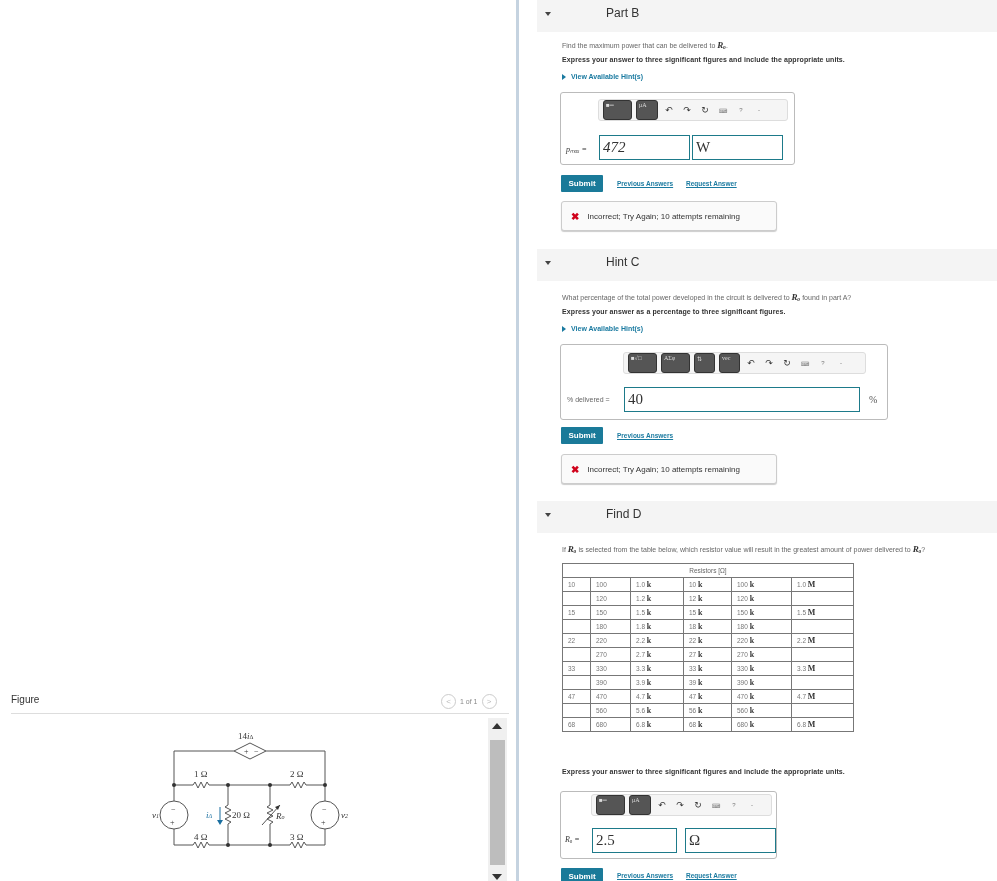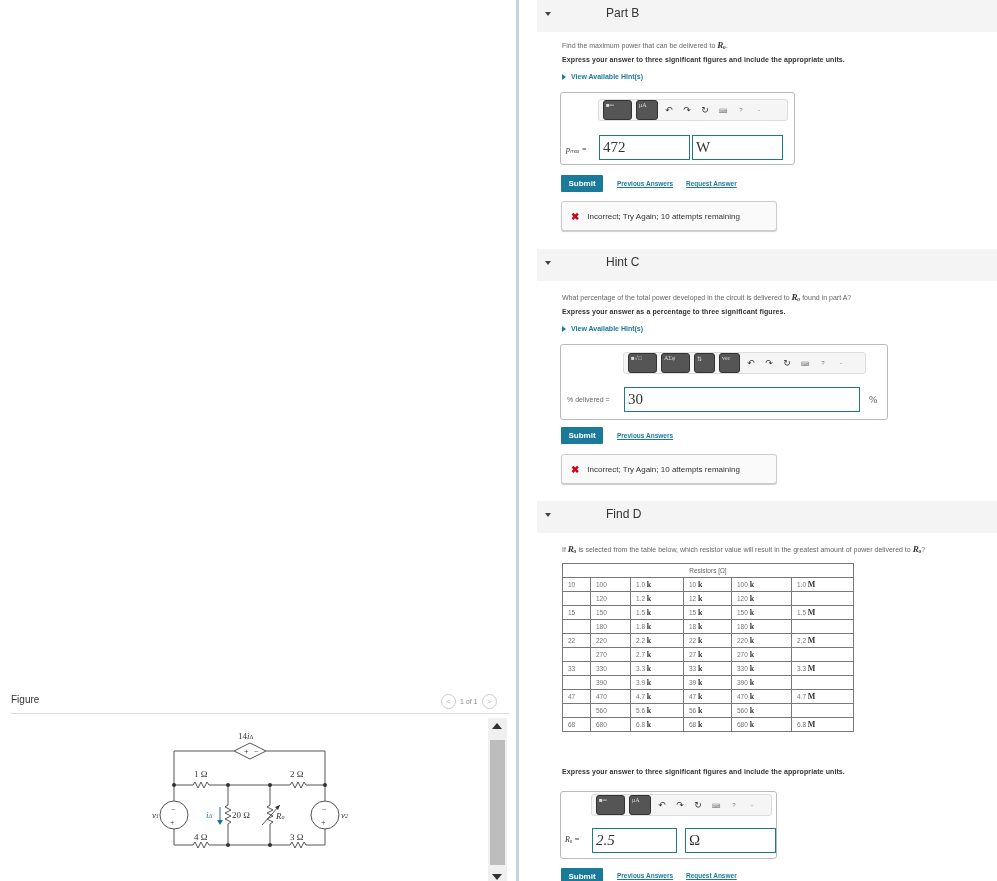--- a/index.html
+++ b/index.html
@@ -163,21 +163,21 @@
   <div class="tb-tmpl">■═</div>
   <div class="tb-tmpl small">μA</div>
   <span class="tb-icon">↶</span>
   <span class="tb-icon">↷</span>
   <span class="tb-icon">↻</span>
   <span class="tb-icon grey">⌨</span>
   <span class="tb-icon grey">?</span>
   <span class="tb-icon grey">-</span>
 </div>
 <div class="input-label" style="left:566px; top:143px;"><i>pₘₐₓ =</i></div>
-<div class="math-input" style="left:599px; top:135px; width:91px;">472</div>
+<div class="math-input" style="left:599px; top:135px; width:91px;font-style:italic;">472</div>
 <div class="math-input" style="left:692px; top:135px; width:91px;">W</div>
 
 <div class="submit-btn" style="left:561px; top:175px;">Submit</div>
 <span class="link" style="left:617px; top:180px;">Previous Answers</span>
 <span class="link" style="left:686px; top:180px;">Request Answer</span>
 
 <div class="feedback" style="left:561px; top:201px; width:216px;">
   <span class="x-mark">✖</span>
   <span>Incorrect; Try Again; 10 attempts remaining</span>
 </div>
@@ -199,21 +199,21 @@
   <div class="tb-tmpl w21">⇅</div>
   <div class="tb-tmpl w21">vec</div>
   <span class="tb-icon">↶</span>
   <span class="tb-icon">↷</span>
   <span class="tb-icon">↻</span>
   <span class="tb-icon grey">⌨</span>
   <span class="tb-icon grey">?</span>
   <span class="tb-icon grey">-</span>
 </div>
 <div class="input-label" style="left:567px; top:396px;">% delivered =</div>
-<div class="math-input" style="left:624px; top:387px; width:236px;">30</div>
+<div class="math-input" style="left:624px; top:387px; width:236px;">40</div>
 <div class="unit-out" style="left:869px; top:394px;">%</div>
 
 <div class="submit-btn" style="left:561px; top:427px;">Submit</div>
 <span class="link" style="left:617px; top:432px;">Previous Answers</span>
 
 <div class="feedback" style="left:561px; top:454px; width:216px;">
   <span class="x-mark">✖</span>
   <span>Incorrect; Try Again; 10 attempts remaining</span>
 </div>
 
@@ -330,18 +330,18 @@
   <div class="tb-tmpl">■═</div>
   <div class="tb-tmpl small">μA</div>
   <span class="tb-icon">↶</span>
   <span class="tb-icon">↷</span>
   <span class="tb-icon">↻</span>
   <span class="tb-icon grey">⌨</span>
   <span class="tb-icon grey">?</span>
   <span class="tb-icon grey">-</span>
 </div>
 <div class="input-label" style="left:565px; top:835px;"><i>Rₒ =</i></div>
-<div class="math-input" style="left:592px; top:828px; width:85px;font-style:italic;">2.5</div>
+<div class="math-input" style="left:592px; top:828px; width:85px;">2.5</div>
 <div class="math-input" style="left:685px; top:828px; width:91px;">Ω</div>
 
 <div class="submit-btn" style="left:561px; top:868px;">Submit</div>
 <span class="link" style="left:617px; top:872px;">Previous Answers</span>
 <span class="link" style="left:686px; top:872px;">Request Answer</span>
 
 </body></html>

